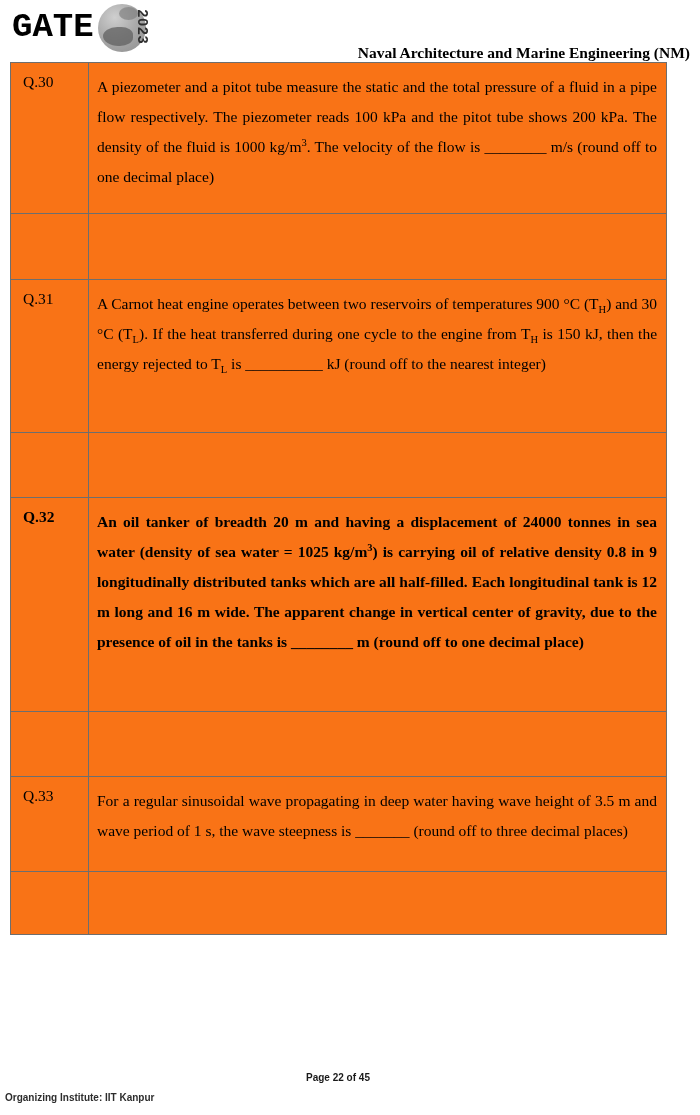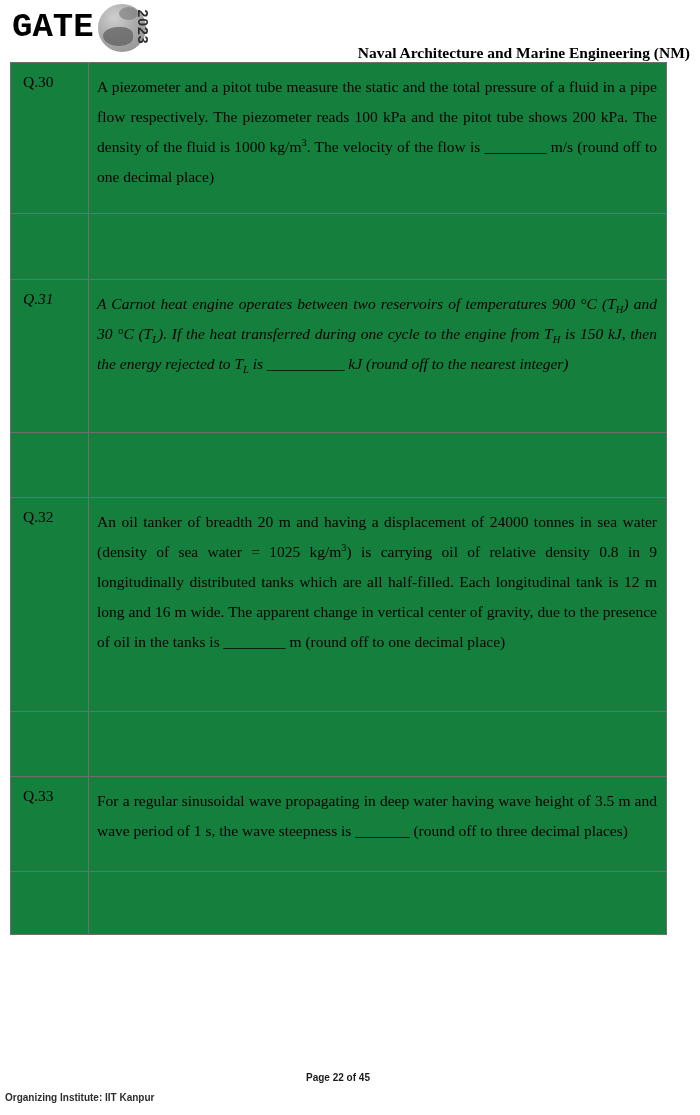--- a/index.html
+++ b/index.html
@@ -37,31 +37,31 @@
   .paper-title {
     position:absolute; top:8px; right:10px; z-index:4;
     font-family:"Liberation Serif", serif; font-weight:bold; font-size:15.5px; color:#000;margin-top:36px;
   }
 
   
   .qtable {
     position:absolute; left:10px; top:62px; width:657px;
     border-collapse:collapse; table-layout:fixed;
   }
-  .qtable td { border:1px solid #6e6e6e; vertical-align:top; background:#15803d; }
+  .qtable td { border:1px solid #6e6e6e; vertical-align:top; background:#f97316; }
   td.qnum  { width:78px; padding:10px 4px 0 12px; font-size:15.5px; color:#000; }
   td.qtext { padding:9px 9px 0 8px; font-size:15.5px; line-height:30px;
              text-align:justify; color:#000; }
   td.qtext sub { font-size:10.5px; line-height:0; }
   td.qtext sup { font-size:10.5px; line-height:0; }
   tr.rh-q30 { height:151px; }
   tr.rh-a30 { height:66px;  }
-  tr.rh-q31 { height:153px;font-style:italic; }
+  tr.rh-q31 { height:153px; }
   tr.rh-a31 { height:65px;  }
-  tr.rh-q32 { height:214px; }
+  tr.rh-q32 { height:214px;font-weight:bold; }
   tr.rh-a32 { height:65px;  }
   tr.rh-q33 { height:95px; }
   tr.rh-a33 { height:63px;  }
 
   
   .page-num {
     position:absolute; top:1072px; left:0px; width:676px; text-align:center;
     font-family:"Liberation Sans", sans-serif; font-weight:bold;
     font-size:10px; color:#1a1a1a;
   }

